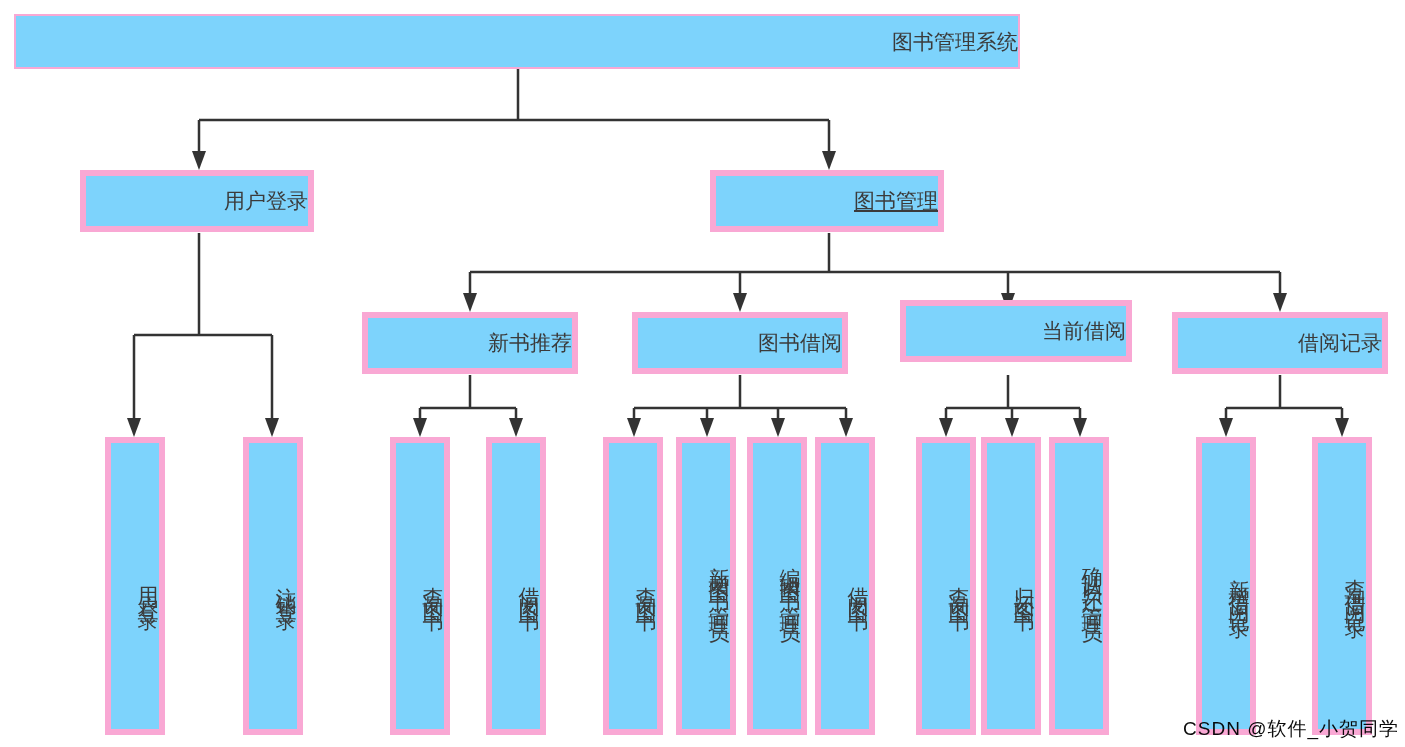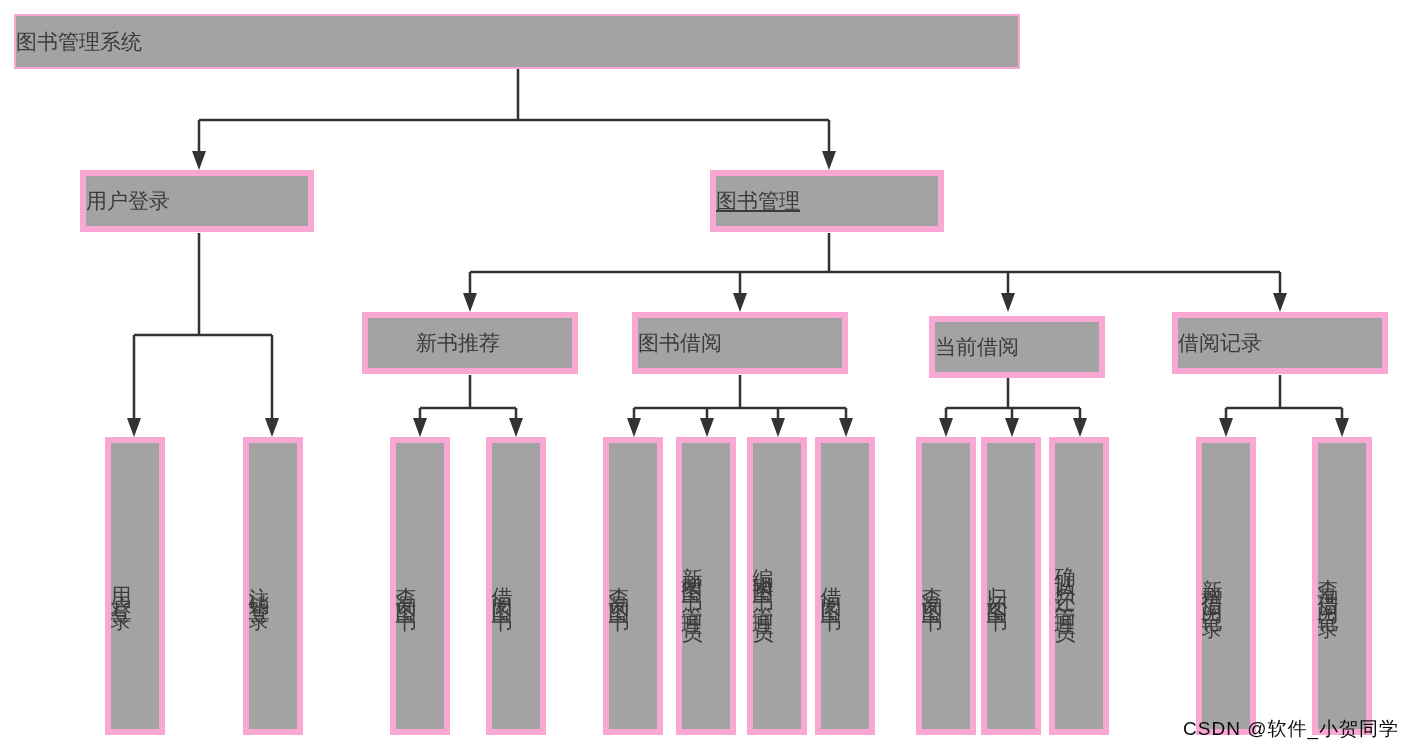--- a/index.html
+++ b/index.html
@@ -8,47 +8,47 @@
     width: 1405px; height: 747px;
     position: relative;
     font-family: "Liberation Sans", "DejaVu Sans", sans-serif;
     overflow: hidden;
   }
   #canvas { position: absolute; inset: 0; width: 1405px; height: 747px; }
   #connectors { position: absolute; left: 0; top: 0; }
 
   .node {
     position: absolute;
-    background: #a3a3a3;
+    background: #7dd3fc;
     border: 6px solid #f9a8d4;
     color: #3b3b3b;
     display: flex;
     align-items: center;
-    justify-content: flex-start;
+    justify-content: flex-end;
     font-size: 21px;
   }
   .root-node  { left: 14px;  top: 14px;  width: 1006px; height: 55px; border-width: 2px; }
   .h-node     { width: 234px; height: 62px; }
   .leaf-node  { top: 437px; width: 60px; height: 298px; }
   .leaf-node .vtext {
     writing-mode: vertical-lr;
     text-orientation: mixed;
     letter-spacing: 8px;
     font-size: 21px;
     line-height: 1;
     white-space: nowrap;
   }
 
   
   #node-user-login   { left: 80px;  top: 170px; }
   #node-book-mgmt    { left: 710px; top: 170px; text-decoration: underline; }
   
   #node-new-book     { left: 362px;  top: 312px; width: 216px; padding-left: 48px; }
   #node-borrowing    { left: 632px;  top: 312px; width: 216px; }
-  #node-current      { left: 900px;  top: 316px; width: 176px; margin-left: 29px; }
+  #node-current      { left: 900px;  top: 300px; width: 232px; }
   #node-records      { left: 1172px; top: 312px; width: 216px; }
 
   
   #leaf-login        { left: 105px; }
   #leaf-logout       { left: 243px; }
   #leaf-nb-query     { left: 390px; }
   #leaf-nb-borrow    { left: 486px; }
   #leaf-bw-query     { left: 603px; }
   #leaf-bw-add       { left: 676px; }
   #leaf-bw-edit      { left: 747px; }

